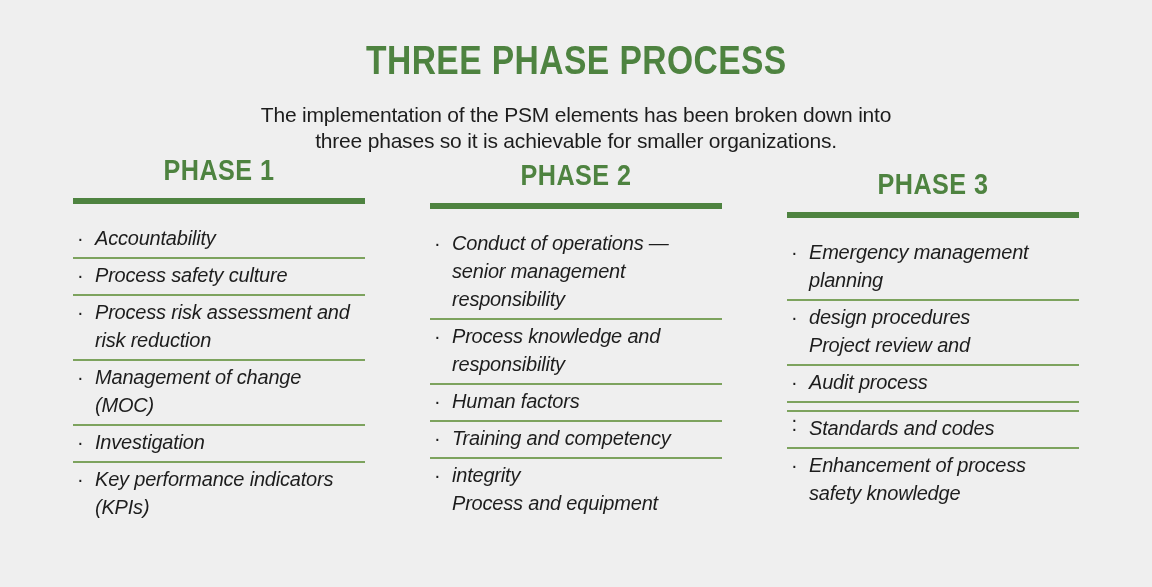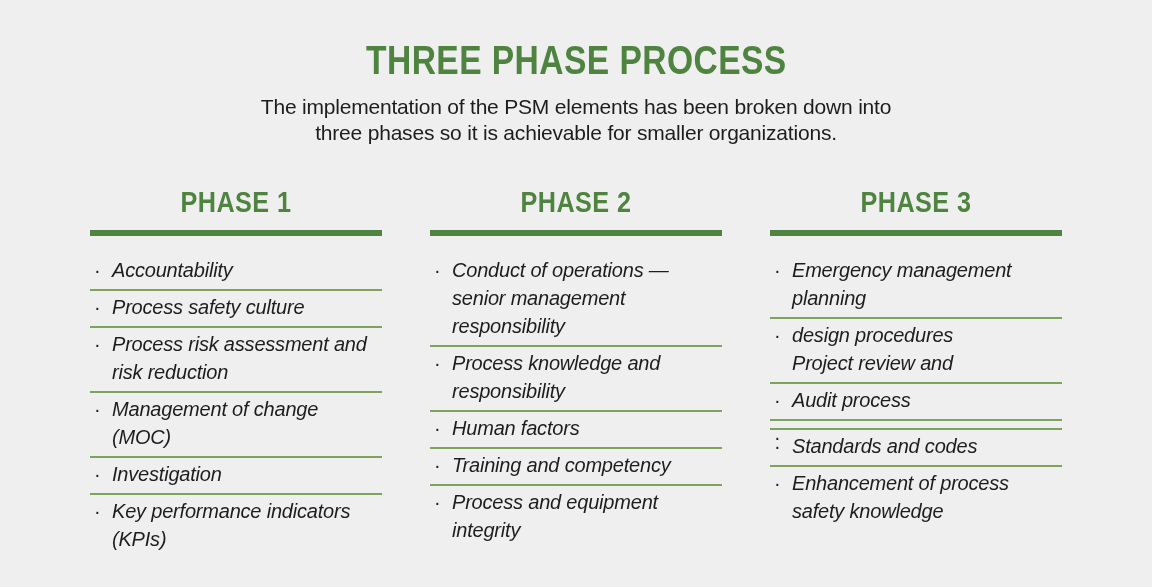--- a/index.html
+++ b/index.html
@@ -23,32 +23,32 @@
   .title {
     margin: 42px 0 0 0;
     text-align: center;
     font-size: 40px;
     font-weight: 700;
     color: #4e8340;
     letter-spacing: 0.5px;
     line-height: 36px;
   }
   .subtitle {
-    margin-top: 16px;
+    margin-top: 24px;
     text-align: center;
     font-size: 21px;
     line-height: 26px;
     letter-spacing: -0.2px;
     color: #1d1d1d;
   }
   .columns {
     display: flex;
     justify-content: center;
-    gap: 48px;
-    margin-top: 40px;
+    gap: 65px;
+    align-items: center;
   }
   .col {
     width: 292px;
     flex: 0 0 292px;
   }
   .phase-title {
     margin: 0;
     text-align: center;
     font-size: 30px;
     font-weight: 700;
@@ -162,22 +162,22 @@
         <li class="item">
           <span class="bullet">·</span>
           <div class="line">Human factors</div>
         </li>
         <li class="item">
           <span class="bullet">·</span>
           <div class="line">Training and competency</div>
         </li>
         <li class="item">
           <span class="bullet">·</span>
+          <div class="line">integrity</div>
           <div class="line">Process and equipment</div>
-          <div class="line">integrity</div>
         </li>
       </ul>
     </section>
 
     <section class="col">
       <h2 class="phase-title">
         <span class="condense">PHASE 3</span>
       </h2>
       <div class="bar"></div>
       <ul class="items">

